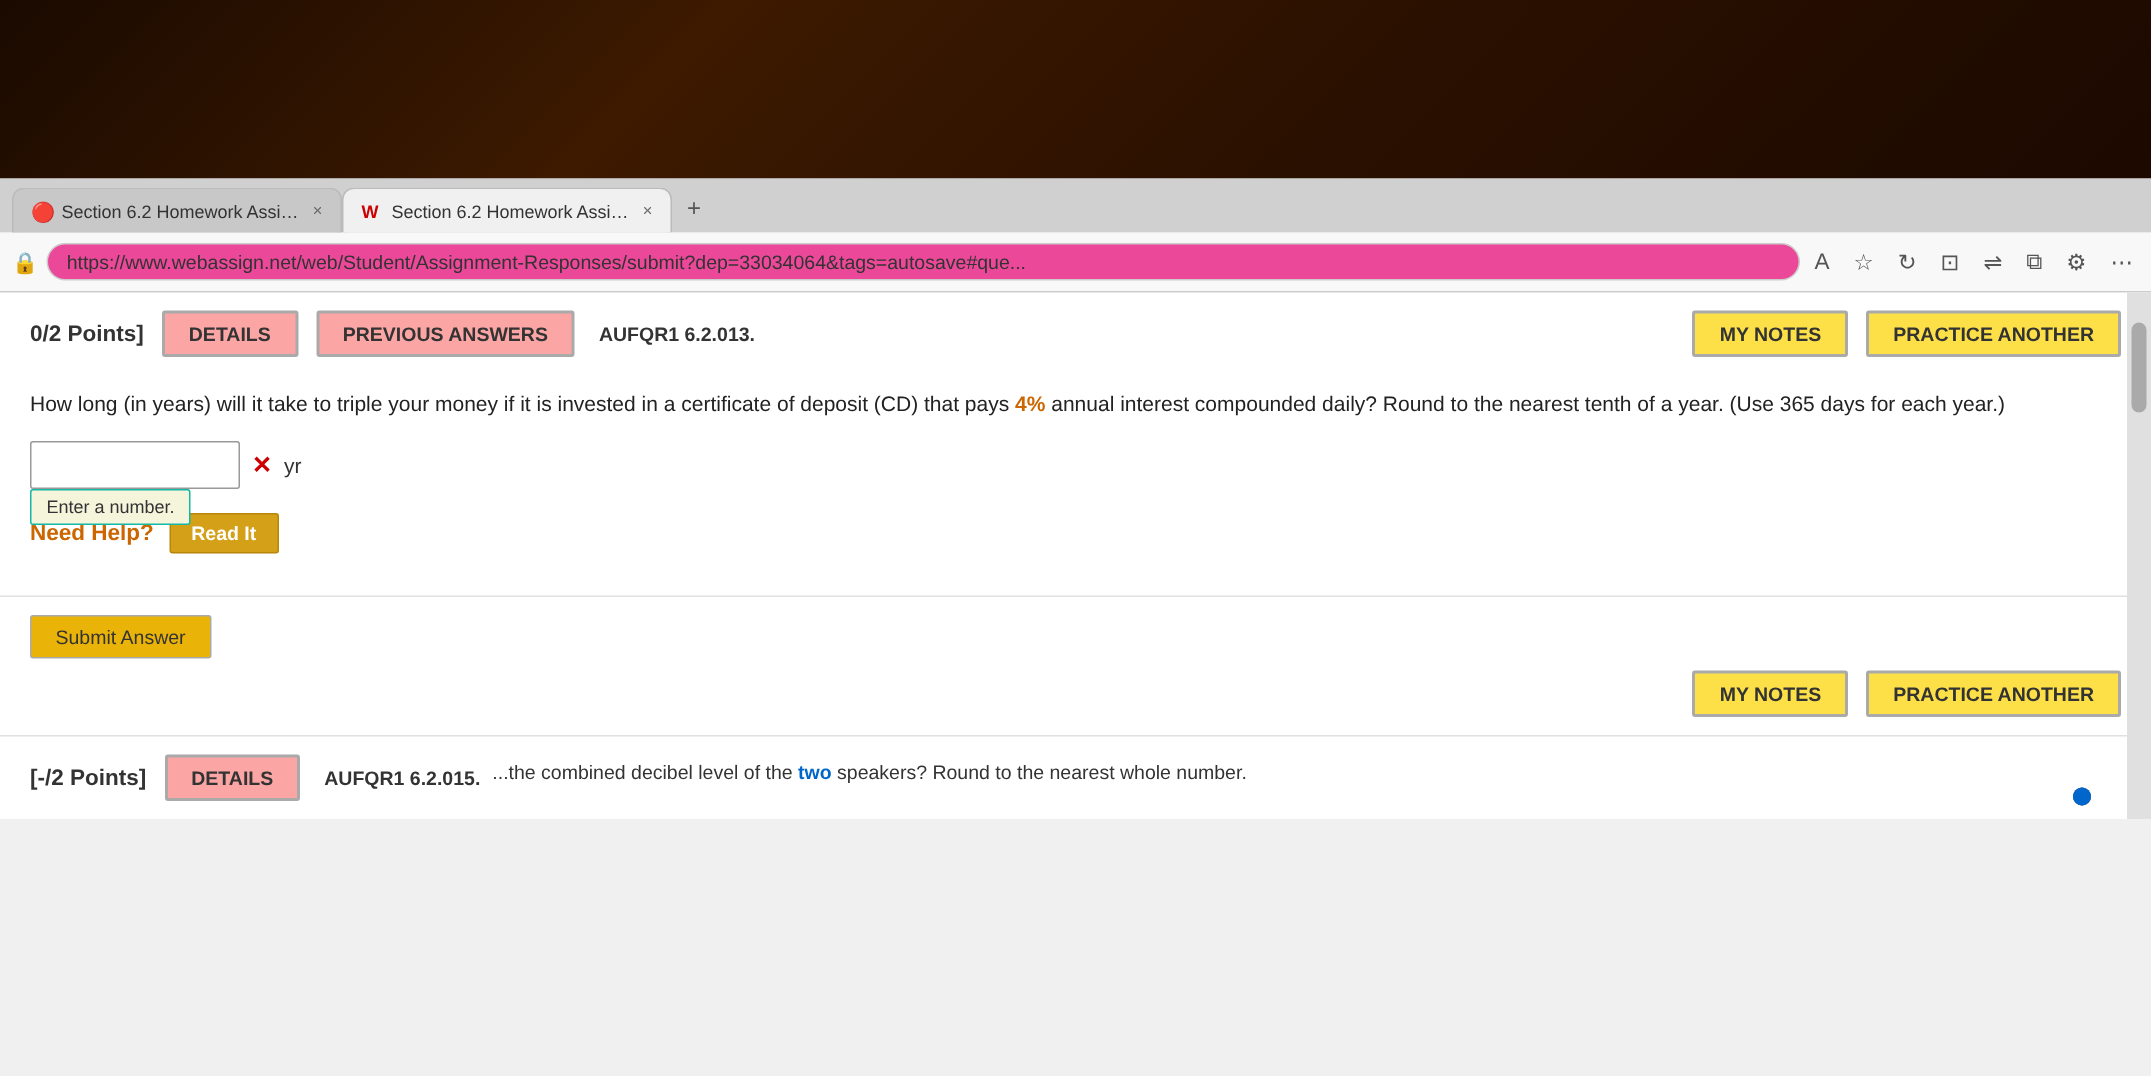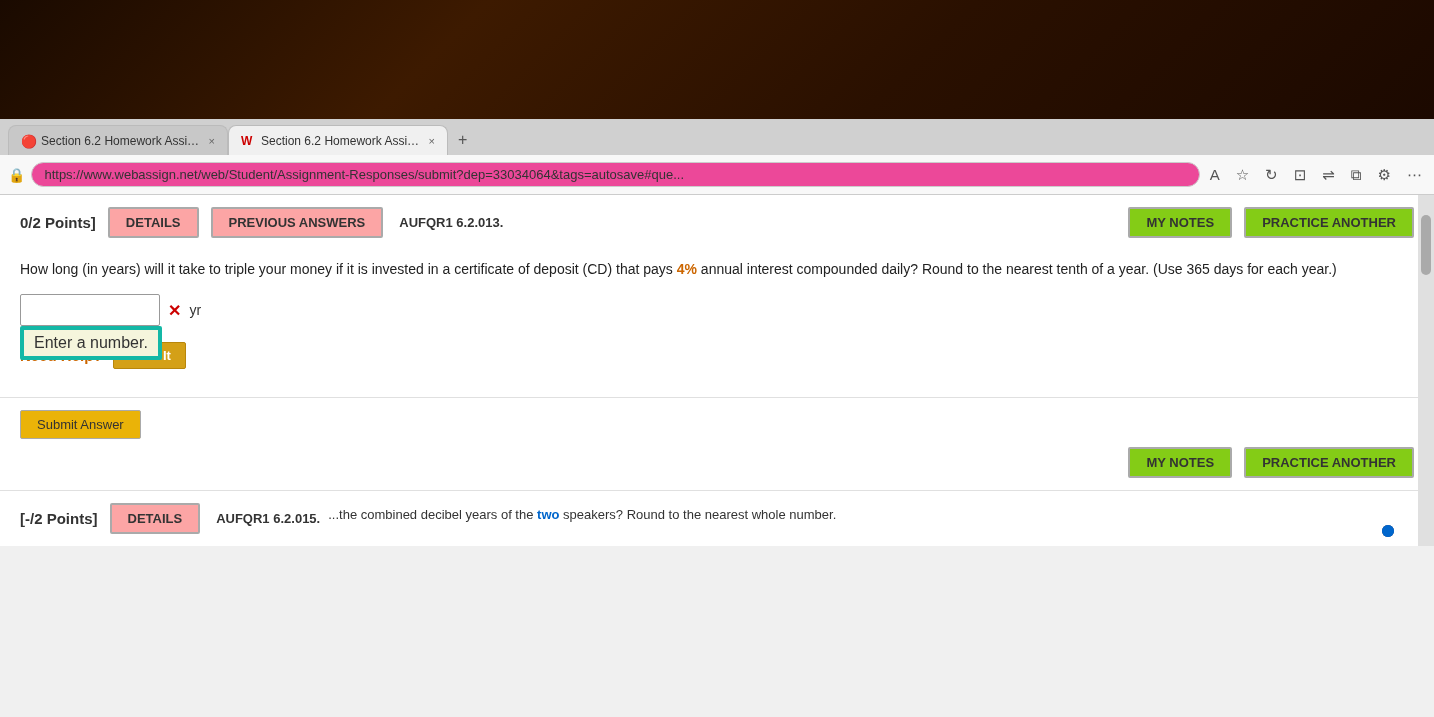--- a/index.html
+++ b/index.html
@@ -185,21 +185,21 @@
     .question-id {
       font-size: 13px;
       font-weight: bold;
       color: #333;
       margin-left: 4px;
     }
 
     .spacer { flex: 1; }
 
     .btn-blue {
-      background: #84cc16;
+      background: #fde047;
       border: 2px solid #aaa;
       padding: 6px 16px;
       font-size: 13px;
       font-weight: bold;
       color: #333;
       cursor: pointer;
       border-radius: 2px;
       white-space: nowrap;
     }
 
@@ -250,23 +250,23 @@
       font-size: 16px;
       font-weight: bold;
     }
 
     
     .tooltip-box {
       position: absolute;
       left: 0;
       top: 32px;
       background: #f5f5dc;
-      border: 4px solid #14b8a6;
+      border: 1px solid #14b8a6;
       padding: 4px 10px;
-      font-size: 16px;
+      font-size: 12px;
       color: #333;
       border-radius: 2px;
       white-space: nowrap;
       z-index: 10;
     }
 
     
     .need-help-row {
       display: flex;
       align-items: center;
@@ -449,21 +449,21 @@
     </div>
   </div>
 
   <div class="bottom-section">
     <div class="bottom-question-header">
       <span class="points-label">[-/2 Points]</span>
       <button class="btn-outline">DETAILS</button>
       <span class="question-id">AUFQR1 6.2.015.</span>
     </div>
     <div class="bottom-question-text">
-      <span>...the combined decibel years of the</span>
+      <span>...the combined decibel level of the</span>
       <span class="highlight-blue">two</span>
       <span>speakers? Round to the nearest whole number.</span>
     </div>
   </div>
 
   <div class="right-scrollbar">
     <div class="scrollbar-thumb"></div>
   </div>
 
   <div style="position:absolute; right:22px; top:330px; display:flex; flex-direction:column; gap:20px;">

